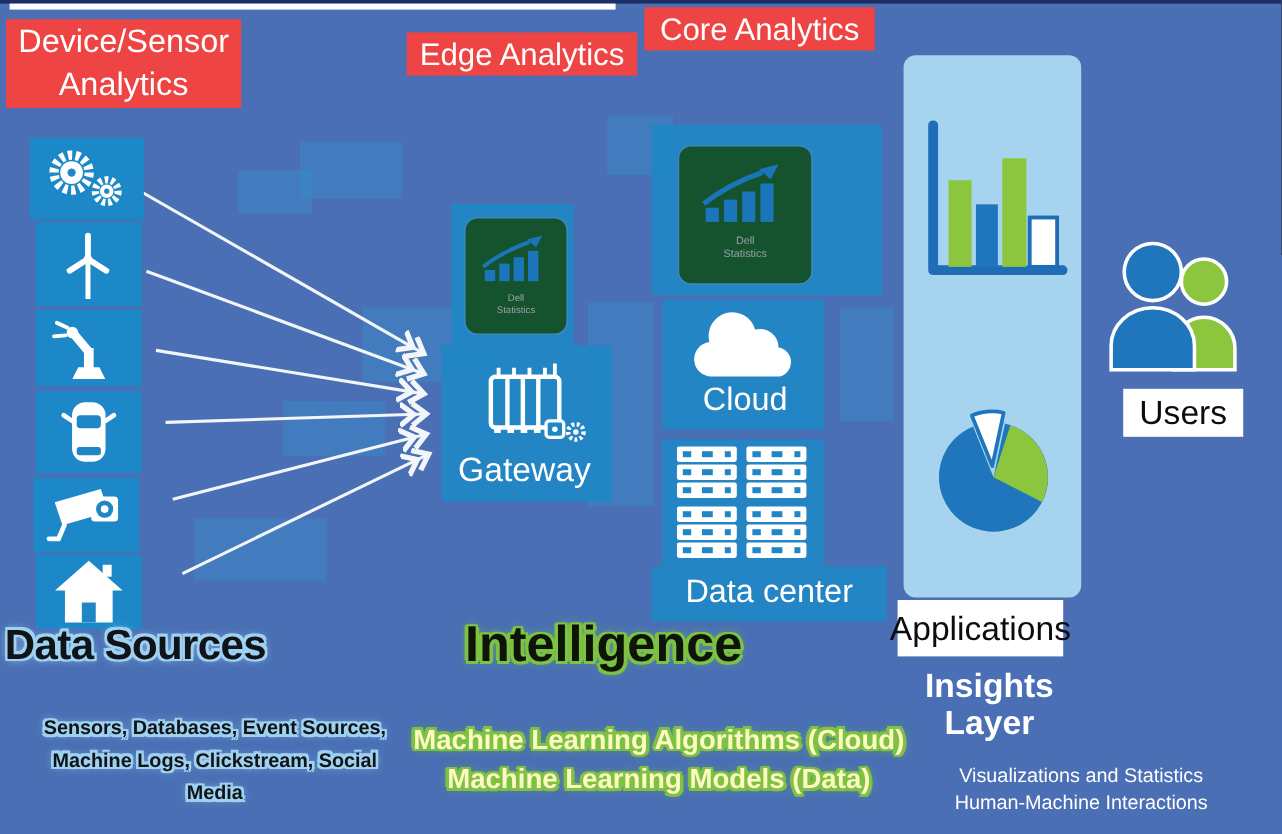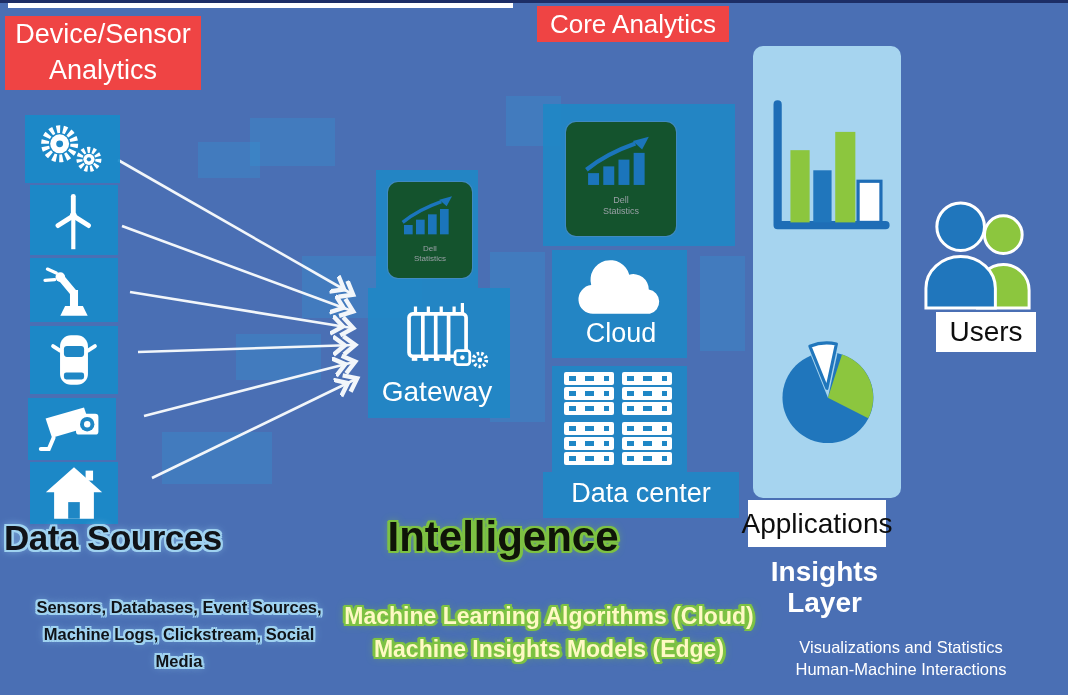--- a/index.html
+++ b/index.html
@@ -144,20 +144,23 @@
   </div>
 
   <div class="icon-box" style="left:30px;top:462px;width:88px;height:62px;">
     <svg width="70" height="58" viewBox="0 0 80 70">
       <rect x="54" y="8" width="9" height="12" fill="#fff"></rect>
       <path d="M40,4 L6,34 L16,34 L16,66 L64,66 L64,34 L74,34 Z" fill="#fff"></path>
       <rect x="33" y="46" width="14" height="20" fill="#1f87c5"></rect>
     </svg>
   </div>
 
+  <div class="label-box" style="left:339px;top:27px;width:192px;height:36px;font-size:26px;">
+    <span>Edge Analytics</span>
+  </div>
 
   <div class="card" style="left:388px;top:182px;width:84px;height:96px;">
     <svg width="60" height="46" viewBox="0 0 90 64" style="margin-top:12px;">
       <rect x="6" y="44" width="13" height="14" fill="#1b75bb"></rect>
       <rect x="24" y="36" width="13" height="22" fill="#1b75bb"></rect>
       <rect x="42" y="28" width="13" height="30" fill="#1b75bb"></rect>
       <rect x="60" y="20" width="13" height="38" fill="#1b75bb"></rect>
       <path d="M4,40 C24,24 42,16 62,9" stroke="#1b75bb" stroke-width="5" fill="none"></path>
       <polygon points="78,1 59,6 70,16" fill="#1b75bb"></polygon>
     </svg>
@@ -248,21 +251,21 @@
   <div class="abs halo-blue" style="left:0;top:594px;width:318px;font-size:16.5px;line-height:27px;text-align:center;padding-left:20px;">
     <div>Sensors, Databases, Event Sources,</div>
     <div>Machine Logs, Clickstream, Social Media</div>
   </div>
 
   <div class="abs halo-green" style="left:368px;top:513px;width:270px;font-size:42px;text-align:center;color:#0f1408;">
     <span>Intelligence</span>
   </div>
   <div class="abs halo-green" style="left:333px;top:600px;width:432px;font-size:23px;line-height:33px;text-align:center;color:#fef9c3;">
     <div>Machine Learning Algorithms (Cloud)</div>
-    <div>Machine Insights Models (Edge)</div>
+    <div>Machine Learning Models (Data)</div>
   </div>
 
   <div class="panel" style="left:753px;top:46px;width:148px;height:452px;"></div>
 
   <svg class="abs" style="left:763px;top:92px;" width="128" height="152" viewBox="0 0 140 155">
     <path d="M16,8 L16,140 L134,140" stroke="#1e6db6" stroke-width="9" fill="none" stroke-linecap="round" stroke-linejoin="round"></path>
     <rect x="30" y="58" width="21" height="79" fill="#8cc63e"></rect>
     <rect x="55" y="80" width="20" height="57" fill="#2076bc"></rect>
     <rect x="79" y="38" width="22" height="99" fill="#8cc63e"></rect>
     <rect x="104" y="92" width="25" height="45" fill="#ffffff" stroke="#1e6db6" stroke-width="3.5"></rect>
@@ -290,17 +293,17 @@
   </div>
 
   <div class="abs" style="left:918px;top:196px;">
     <svg width="124" height="116" viewBox="0 0 125 115">
       <circle cx="86" cy="38" r="19" fill="#8cc63e" stroke="#fff" stroke-width="3"></circle>
       <path d="M60,112 v-18 a26,26 0 0 1 52,0 v18 z" fill="#8cc63e" stroke="#fff" stroke-width="3"></path>
       <circle cx="43" cy="30" r="24" fill="#2076bc" stroke="#fff" stroke-width="3"></circle>
       <path d="M8,112 v-20 a35,32 0 0 1 70,0 v20 z" fill="#2076bc" stroke="#fff" stroke-width="3"></path>
     </svg>
   </div>
-  <div class="white-box" style="left:936px;top:312px;width:100px;height:40px;font-size:28px;">
+  <div class="white-box" style="left:936px;top:324px;width:100px;height:40px;font-size:28px;">
     <span>Users</span>
   </div>
 
 </div>
 
 </body></html>

